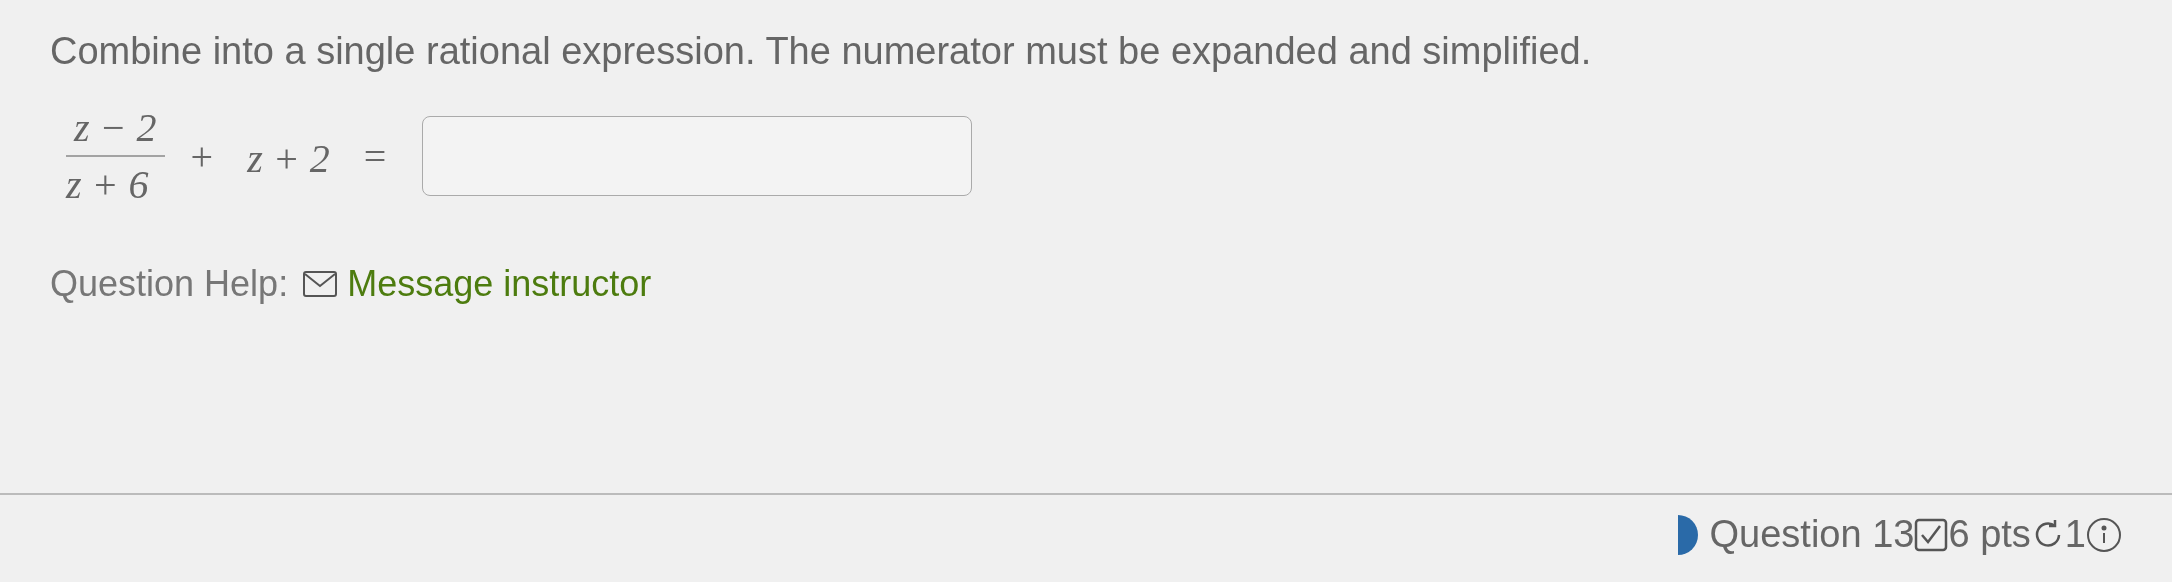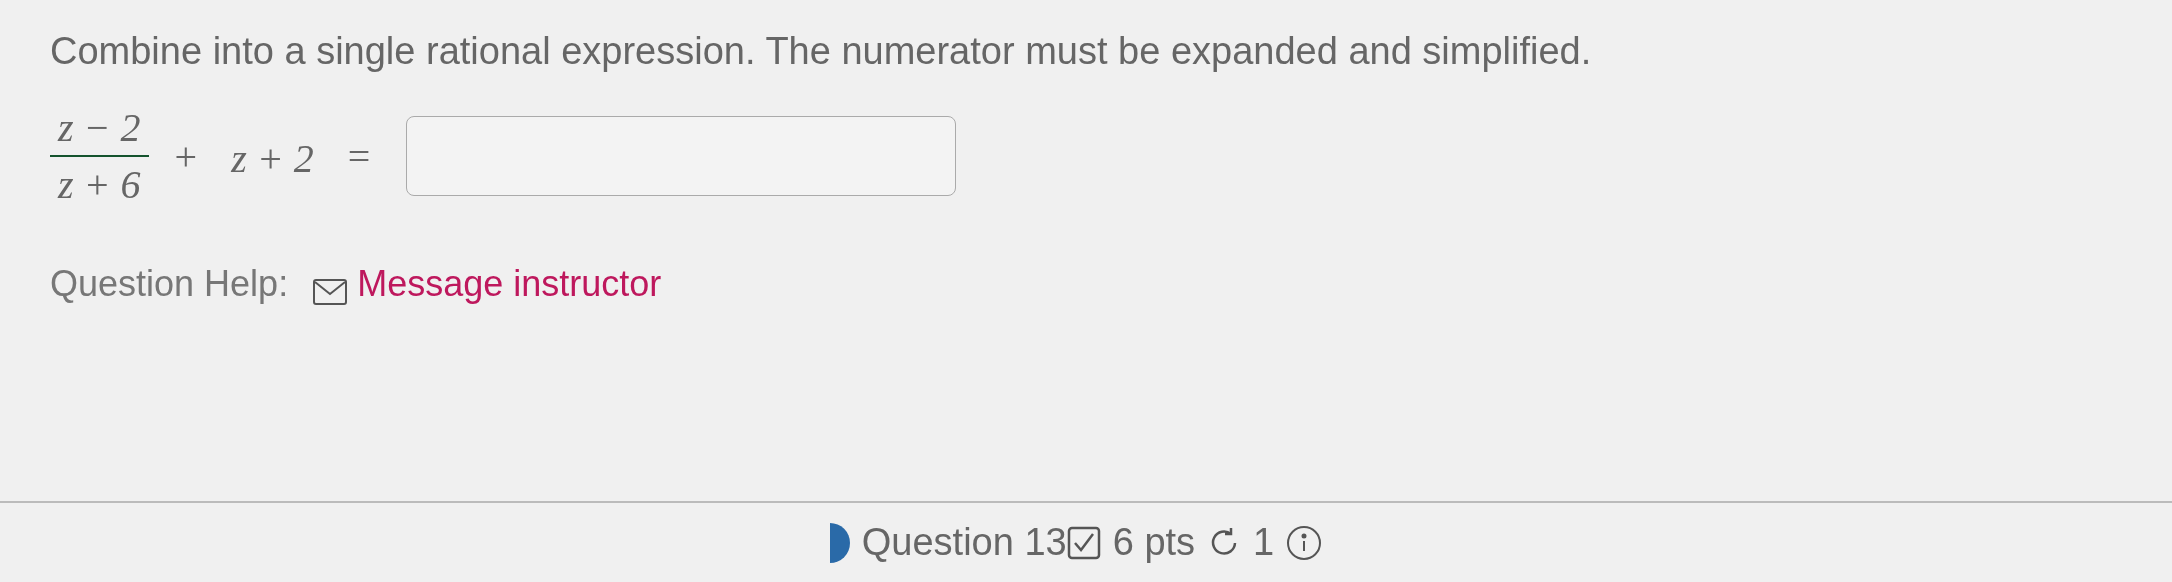--- a/index.html
+++ b/index.html
@@ -34,21 +34,22 @@
     }
     .fraction {
       display: inline-flex;
       flex-direction: column;
       align-items: center;
       font-size: 40px;
       font-style: italic;
     }
     .fraction .num {
       padding: 0 8px 4px 8px;
-      border-bottom: 2px solid #14532d;
+      border-bottom: 2px solid #a3a3a3;
+      margin-left: 16px;
     }
     .fraction .den {
       padding: 4px 8px 0 8px;
     }
     .operator {
       font-size: 40px;
       font-family: 'Times New Roman', serif;
       padding: 0 6px;
     }
     .answer-input {
@@ -57,66 +58,65 @@
       border: 1px solid #aaa;
       border-radius: 8px;
       background: #f3f3f3;
       font-size: 32px;
       padding: 0 15px;
       margin-left: 10px;
     }
     .help-row {
       display: flex;
       align-items: center;
-      gap: 25px;
+      gap: 15px;
       font-size: 36px;
       color: #777;
     }
     .help-link {
-      color: #be185d;
+      color: #4d7c0f;
       cursor: pointer;
       display: flex;
-      align-items: flex-end;
+      align-items: center;
       gap: 10px;
     }
     .mail-icon {
       width: 34px;
       height: 26px;
       stroke: #555;
       fill: none;
       stroke-width: 2;
     }
     .footer {
       position: absolute;
-      bottom: 0;
+      bottom: 8px;
       left: 0;
       right: 0;
       border-top: 2px solid #bbb;
       padding: 18px 50px 18px 30px;
       display: flex;
-      justify-content: center;
+      justify-content: flex-end;
       align-items: center;
       font-size: 38px;
       color: #666;
     }
     .footer-left {
       display: flex;
       align-items: center;
       gap: 12px;
     }
     .bullet {
       width: 20px;
       height: 40px;
       background: #2a6aa8;
       border-radius: 0 20px 20px 0;
     }
     .footer-right {
       display: flex;
       align-items: center;
-      gap: 12px;
     }
     .check-icon {
       width: 34px;
       height: 34px;
       stroke: #555;
       fill: none;
       stroke-width: 2.5;
     }
     .retry-icon {
       width: 34px;

